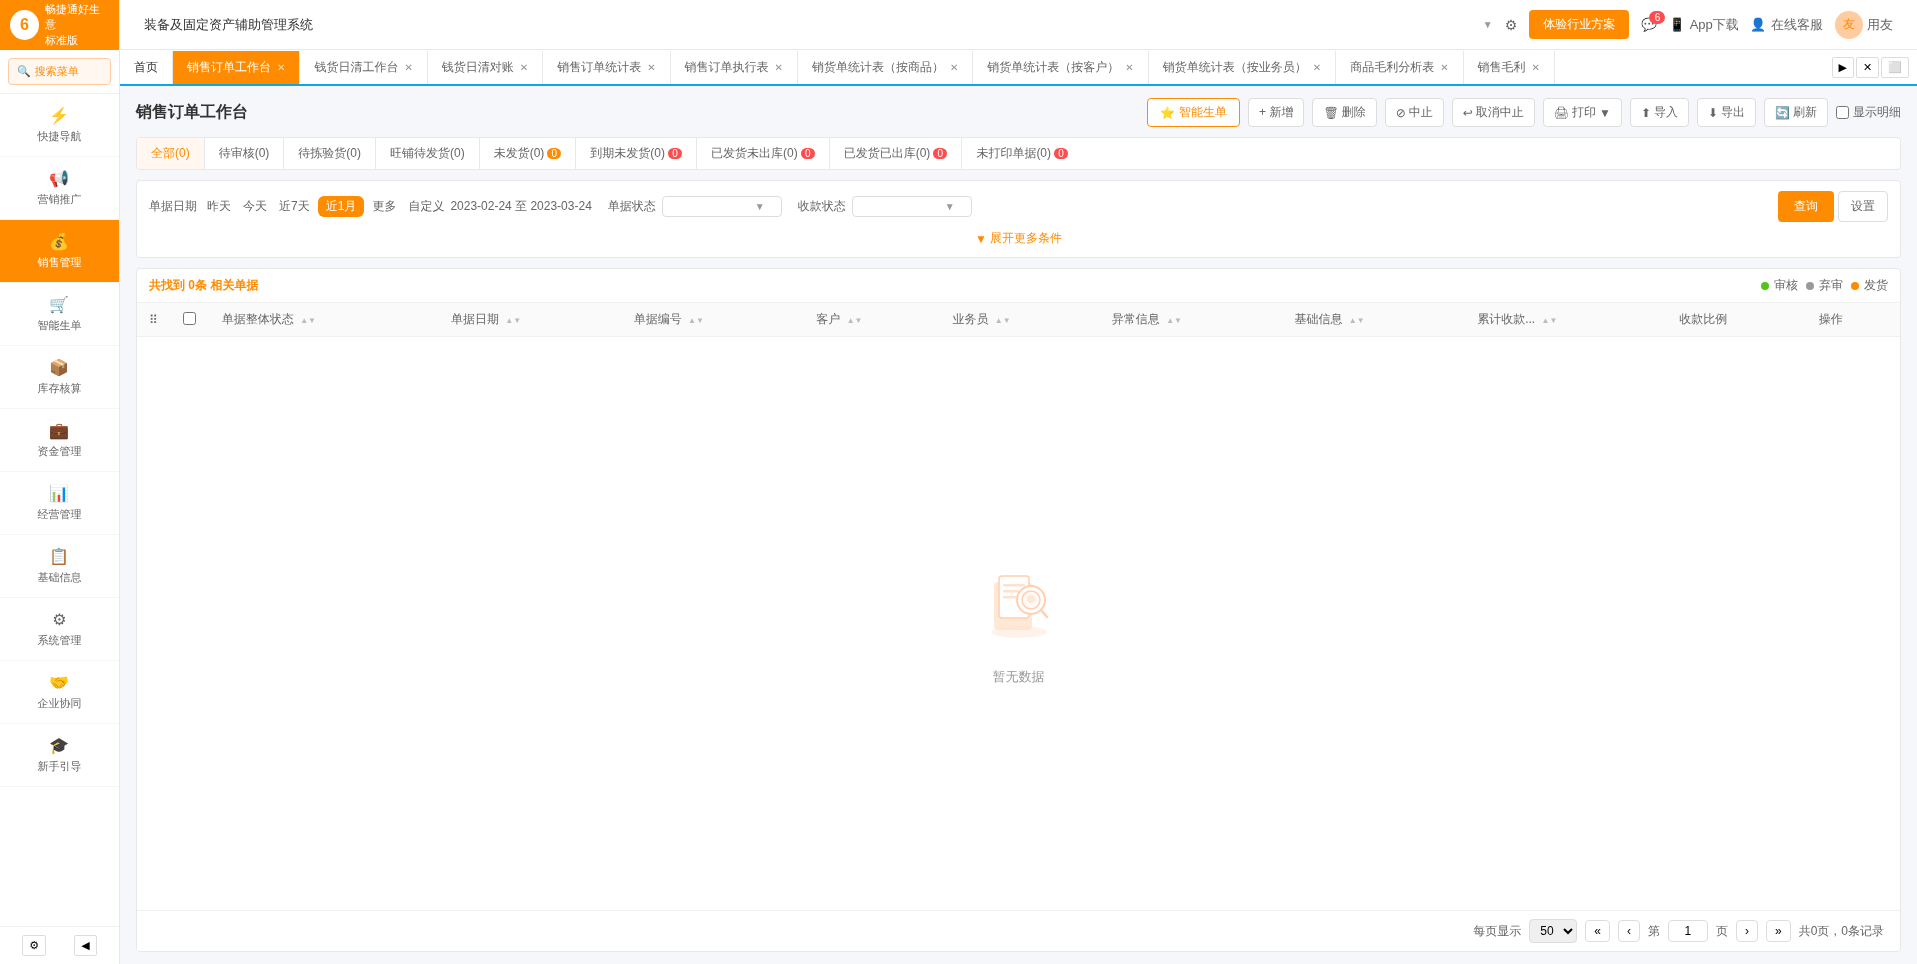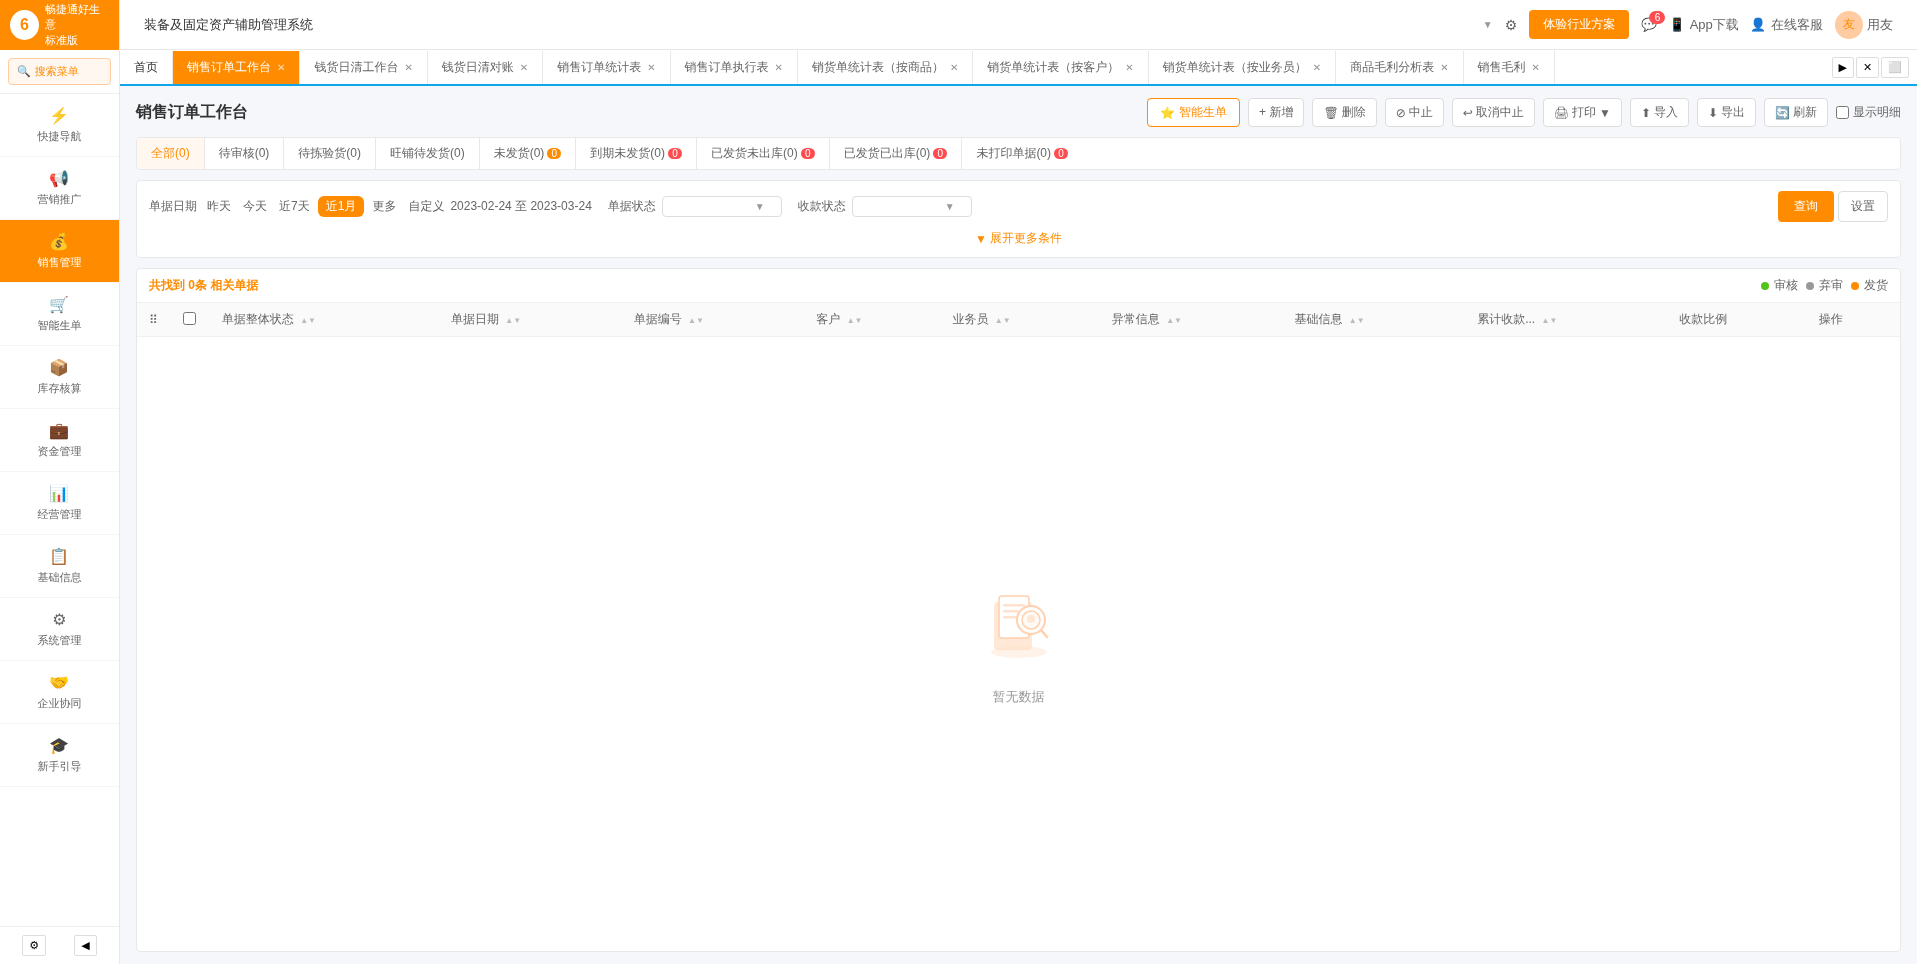--- a/index.html
+++ b/index.html
@@ -474,16 +474,30 @@
             <rect x="24" y="34" width="19" height="2.5" rx="1" fill="#ffb07a" opacity="0.6"></rect>
             <circle cx="52" cy="38" r="14" fill="#fff" stroke="#ffb07a" stroke-width="2"></circle>
             <circle cx="52" cy="38" r="9" fill="#fff8f0" stroke="#ffb07a" stroke-width="1.5"></circle>
             <line x1="62" y1="48" x2="68" y2="55" stroke="#ffb07a" stroke-width="2.5" stroke-linecap="round"></line>
             <circle cx="52" cy="37" r="4" fill="#ffcba0" opacity="0.7"></circle>
           </svg>
         </div>
         <div class="empty-text">暂无数据</div>
       </div>
 
+      <div class="pagination-bar">
+        <span>每页显示</span>
+        <select class="page-size-select">
+          <option value="50">50</option>
+        </select>
+        <button class="page-btn">«</button>
+        <button class="page-btn">‹</button>
+        <span>第</span>
+        <input type="text" class="page-input" value="1" style="">
+        <span>页</span>
+        <button class="page-btn">›</button>
+        <button class="page-btn">»</button>
+        <span>共0页，0条记录</span>
+      </div>
     </div>
 
   </div>
 </div>
 
 </body></html>

